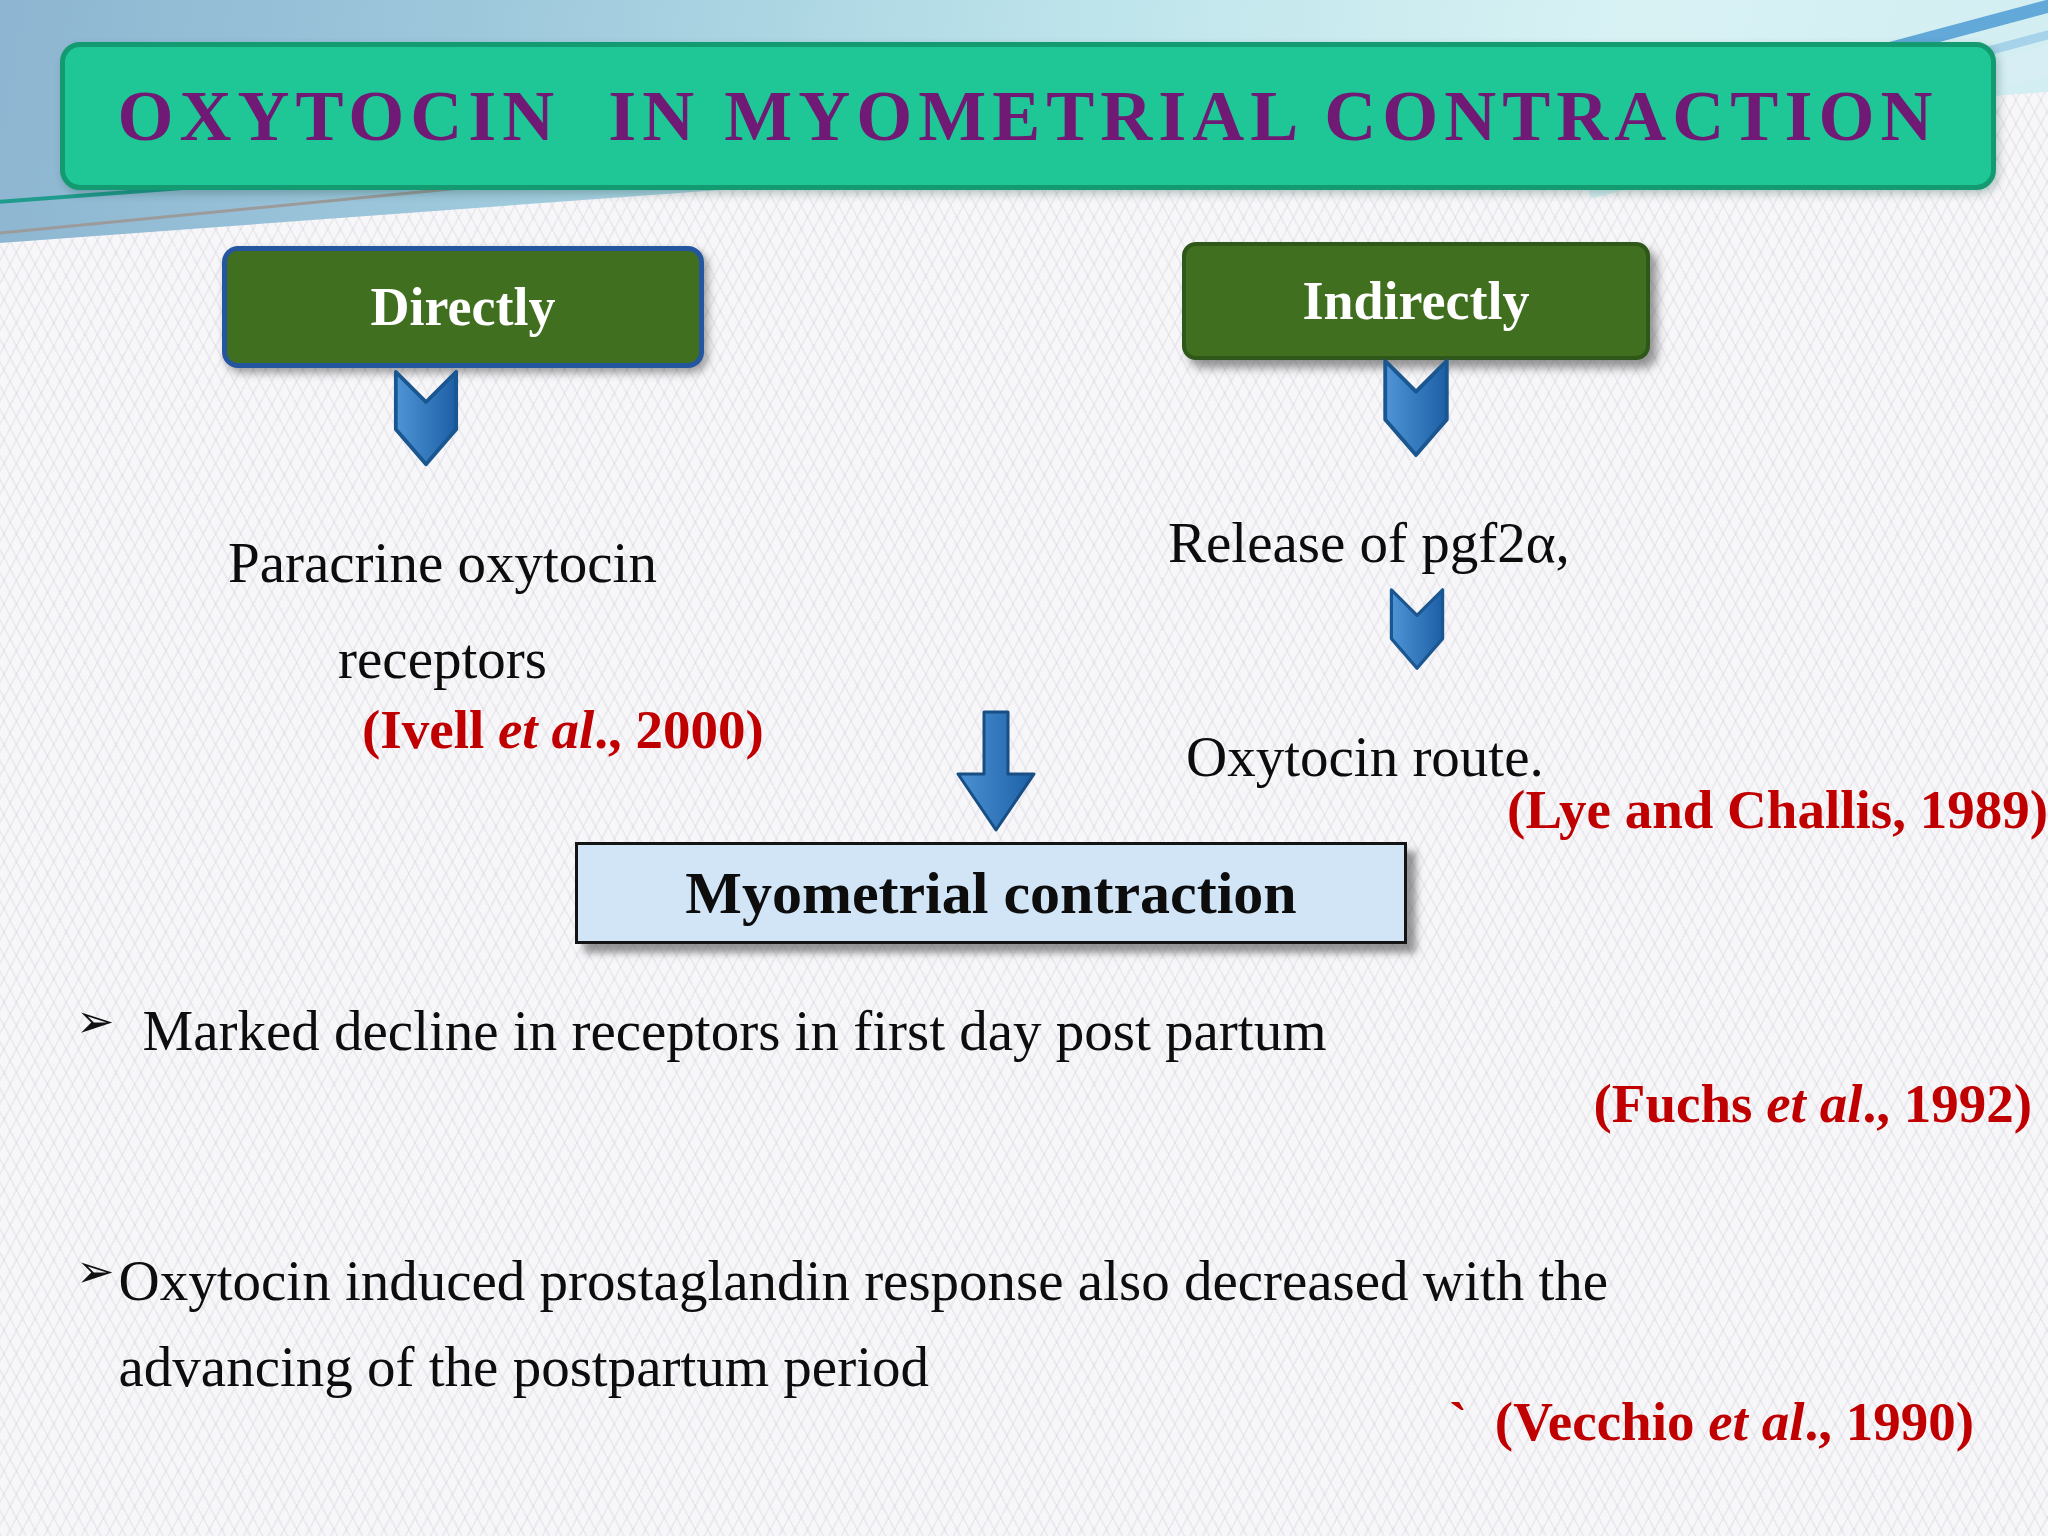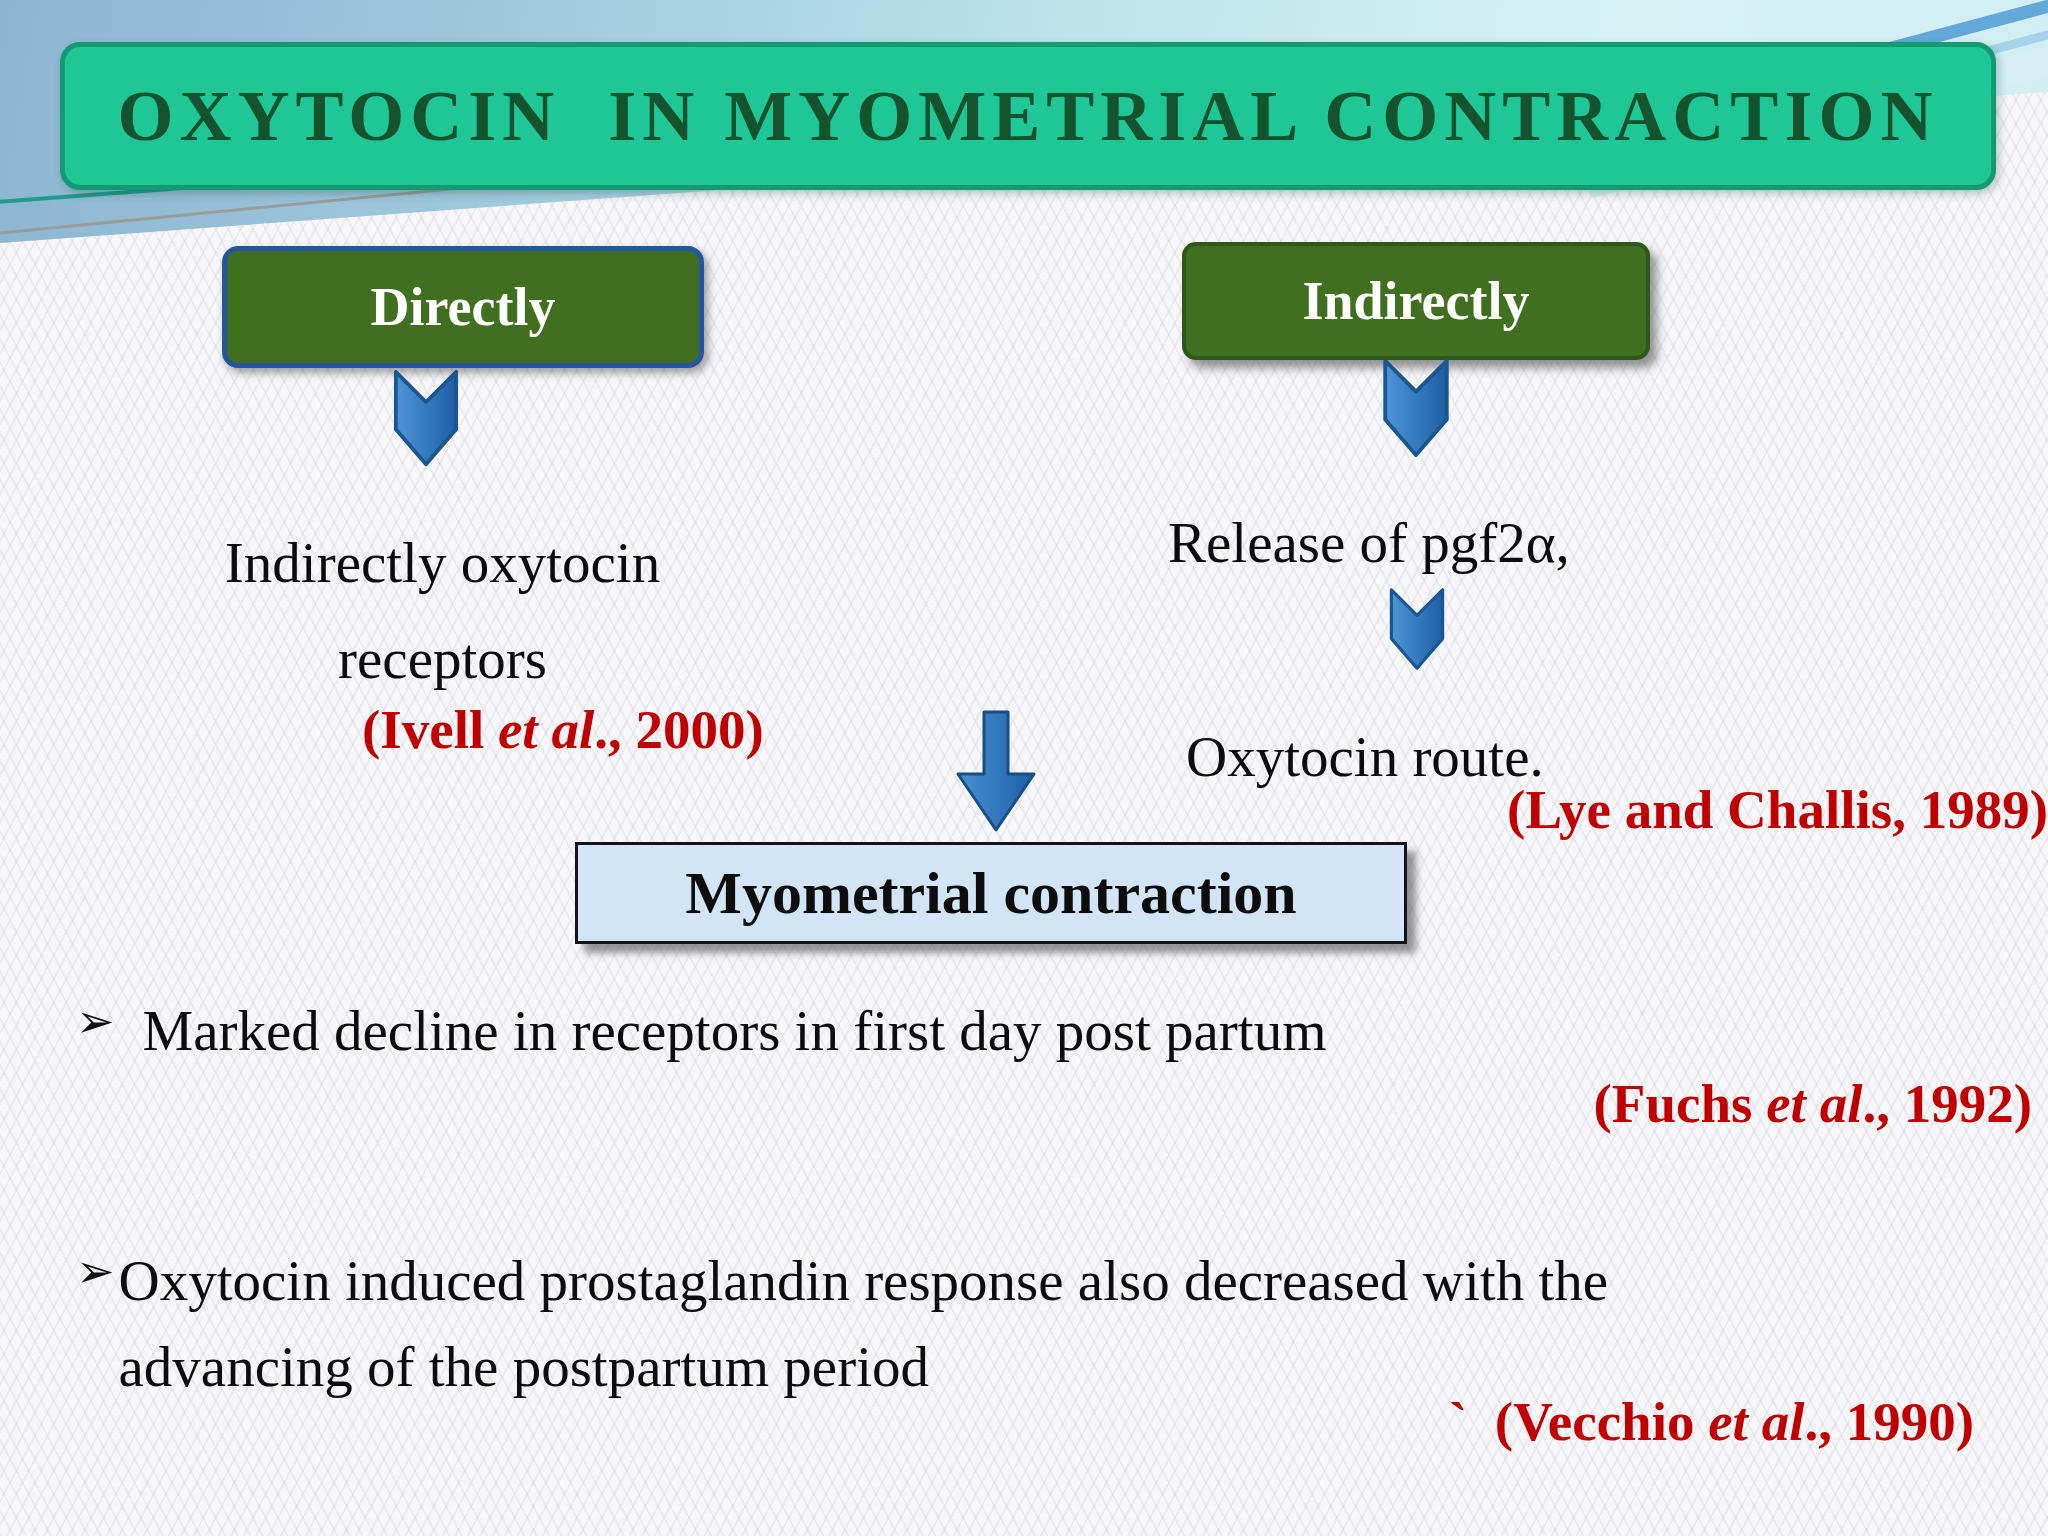--- a/index.html
+++ b/index.html
@@ -25,21 +25,21 @@
   .band-line.teal{left:-4px; top:200px; width:600px; height:4px; background:#1f9c8d; transform:rotate(-4.3deg);}
   .band-line.gray{left:-4px; top:232px; width:470px; height:3px; background:#9b9b9b; transform:rotate(-5.6deg);}
   
   .title-box{
     position:absolute; left:60px; top:42px; width:1926px; height:138px;
     background:#1ec795; border:5px solid #149a71; border-radius:20px;
     box-shadow:3px 4px 9px rgba(0,60,40,.25);
     display:flex; align-items:center; justify-content:center;
   }
   .title-text{
-    color:#14532d; font-weight:bold; font-size:72px; letter-spacing:6px; white-space:pre;
+    color:#701a75; font-weight:bold; font-size:72px; letter-spacing:6px; white-space:pre;
   }
   
   .branch-box{
     position:absolute; display:flex; align-items:center; justify-content:center;
     background:#40701f; color:#ffffff; font-weight:bold; font-size:54px;
   }
   .branch-box.direct{
     left:222px; top:246px; width:472px; height:112px;
     border:5px solid #2456a0; border-radius:16px;
     box-shadow:4px 5px 8px rgba(50,50,50,.45);
@@ -128,21 +128,21 @@
   <svg class="chevron chev-direct" viewBox="0 0 70 104">
     <path d="M3 3 L35 35 L67 3 L67 64 L35 101 L3 64 Z" fill="url(#chevGrad)" stroke="#1a568f" stroke-width="4" stroke-linejoin="round"></path>
   </svg>
   <svg class="chevron chev-indirect" viewBox="0 0 70 104">
     <path d="M3 3 L35 35 L67 3 L67 64 L35 101 L3 64 Z" fill="url(#chevGrad)" stroke="#1a568f" stroke-width="4" stroke-linejoin="round"></path>
   </svg>
   <svg class="chevron chev-release" viewBox="0 0 70 104">
     <path d="M3 3 L35 35 L67 3 L67 64 L35 101 L3 64 Z" fill="url(#chevGrad)" stroke="#1a568f" stroke-width="4" stroke-linejoin="round"></path>
   </svg>
 
-  <div class="flow-text direct-result">Indirectly oxytocin
+  <div class="flow-text direct-result">Paracrine oxytocin
 receptors</div>
   <div class="citation ivell"><span>(Ivell </span><span class="it">et al</span><span>., 2000)</span></div>
 
   <div class="flow-text release">Release of pgf2α,</div>
   <div class="flow-text paracrine">Oxytocin route.</div>
   <div class="citation lye">(Lye and Challis, 1989)</div>
 
   <svg class="arrow-straight" viewBox="0 0 92 124">
     <path d="M34 2 H58 V64 H84 L46 120 L8 64 H34 Z" fill="url(#arrowGrad)" stroke="#174e84" stroke-width="3" stroke-linejoin="round"></path>
   </svg>

